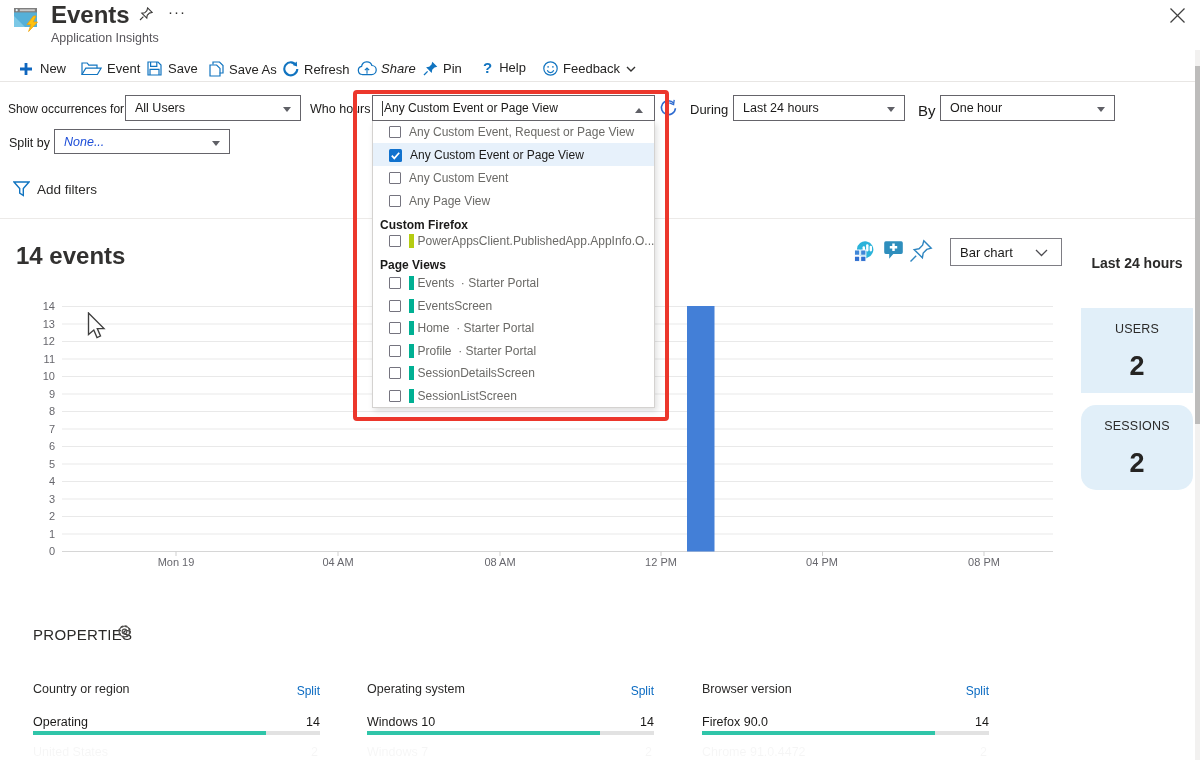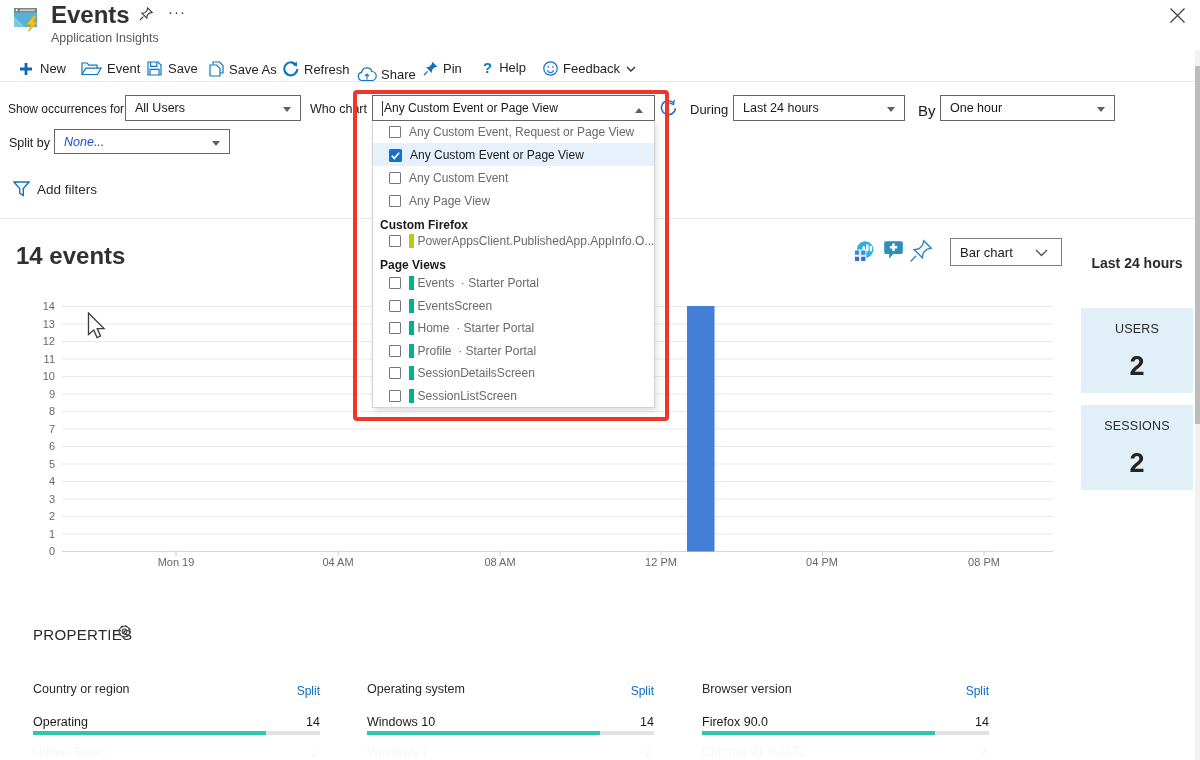--- a/index.html
+++ b/index.html
@@ -78,21 +78,21 @@
       </svg>
       <span style="margin-left:5px;">Save As</span>
     </span>
   <span class="tb-item abs" style="left:282px;top:6px;">
       <svg width="17" height="16" viewBox="0 0 17 16" fill="none">
         <path d="M14.2 4.2 A6.5 6.5 0 1 0 15.3 8" stroke="#1174c0" stroke-width="2.1"></path>
         <polygon points="14.8,0.5 15.1,5.6 10.6,4.1" fill="#1174c0"></polygon>
       </svg>
       <span style="margin-left:5px;">Refresh</span>
     </span>
-  <span class="tb-item abs" style="left:357px;top:12px;">
+  <span class="tb-item abs" style="left:357px;top:6px;font-style:italic;">
       <svg width="20" height="15" viewBox="0 0 20 15" fill="none" stroke="#1174c0" stroke-width="1.25">
         <path d="M5.2 13.5 a4.1 4.1 0 0 1-0.6-8.1 a5.3 5.3 0 0 1 10.3-0.9 a3.6 3.6 0 0 1 -0.4 9 z"></path>
         <path d="M10 12.8 V7.2 M7.8 9.2 L10 7 l2.2 2.2" stroke-width="1.1"></path>
       </svg>
       <span style="margin-left:4px;">Share</span>
     </span>
   <span class="tb-item abs" style="left:423px;top:6px;">
       <svg width="15" height="15" viewBox="0 0 15 15">
         <path d="M9.3 0.7 L14.3 5.7 L11.5 6.5 L9.2 8.8 L8.7 11.9 L3.1 6.3 L6.2 5.8 L8.5 3.5 Z" fill="#1174c0"></path>
         <line x1="4.6" y1="10.4" x2="1" y2="14" stroke="#1174c0" stroke-width="1.3"></line>
@@ -113,21 +113,21 @@
       <span style="margin-left:5px;">Feedback</span>
       <svg width="10" height="6" viewBox="0 0 10 6" style="margin-left:6px;">
         <polyline points="1,1 5,5 9,1" fill="none" stroke="#323130" stroke-width="1.4"></polyline>
       </svg>
     </span>
 </div>
 <div class="abs" style="left:0;top:81px;width:1200px;height:1px;background:#e8e6e4;"></div>
 
 <div class="lbl" style="left:8px;top:102px;font-size:12px;">Show occurrences for</div>
 <div class="sel" style="left:125px;top:95px;width:176px;">All Users<span class="chev"></span></div>
-<div class="lbl" style="left:310px;top:102px;">Who chart</div>
+<div class="lbl" style="left:310px;top:102px;">Who hours</div>
 <svg class="abs" style="left:659px;top:99px" width="19" height="19" viewBox="0 0 19 19" fill="none">
     <path d="M14.6 4.0 A7 7 0 1 0 16.4 9.2" stroke="#2e6bd0" stroke-width="1.6"></path>
     <path d="M15.2 0.8 L14.6 5.6 L10.4 3.8" fill="none" stroke="#2e6bd0" stroke-width="1.3"></path>
   </svg>
 <div class="lbl" style="left:690px;top:102px;font-size:13px;">During</div>
 <div class="sel" style="left:733px;top:95px;width:172px;">Last 24 hours<span class="chev"></span></div>
 <div class="lbl" style="left:918px;top:102px;font-size:15px;">By</div>
 <div class="sel" style="left:940px;top:95px;width:175px;">One hour<span class="chev"></span></div>
 
 <div class="lbl" style="left:9px;top:136px;font-size:12.5px;">Split by</div>
@@ -222,21 +222,21 @@
     <text x="661" y="276">12 PM</text>
       <text x="822" y="276">04 PM</text>
       <text x="984" y="276">08 PM</text>
   </g>
 </svg>
 
 <div class="kpi" style="top:308px;height:85px;">
     <div class="t">USERS</div>
     <div class="v">2</div>
   </div>
-<div class="kpi" style="top:405px;height:85px;">
+<div class="kpi" style="top:405px;height:85px;border-radius:15px;">
     <div class="t">SESSIONS</div>
     <div class="v">2</div>
   </div>
 
 <div class="abs" style="left:33px;top:626px;font-size:15px;color:#2b2a29;letter-spacing:0.3px;">PROPERTIES</div>
 <svg class="abs" style="left:116px;top:623px" width="17" height="17" viewBox="0 0 17 17" fill="none" stroke="#504e4c">
   <circle cx="8.5" cy="8.5" r="2.3" stroke-width="1.2"></circle>
   <circle cx="8.5" cy="8.5" r="5.4" stroke-width="1.9" stroke-dasharray="2.1 2.14"></circle>
   <circle cx="8.5" cy="8.5" r="5.4" stroke-width="1.2"></circle>
 </svg>

